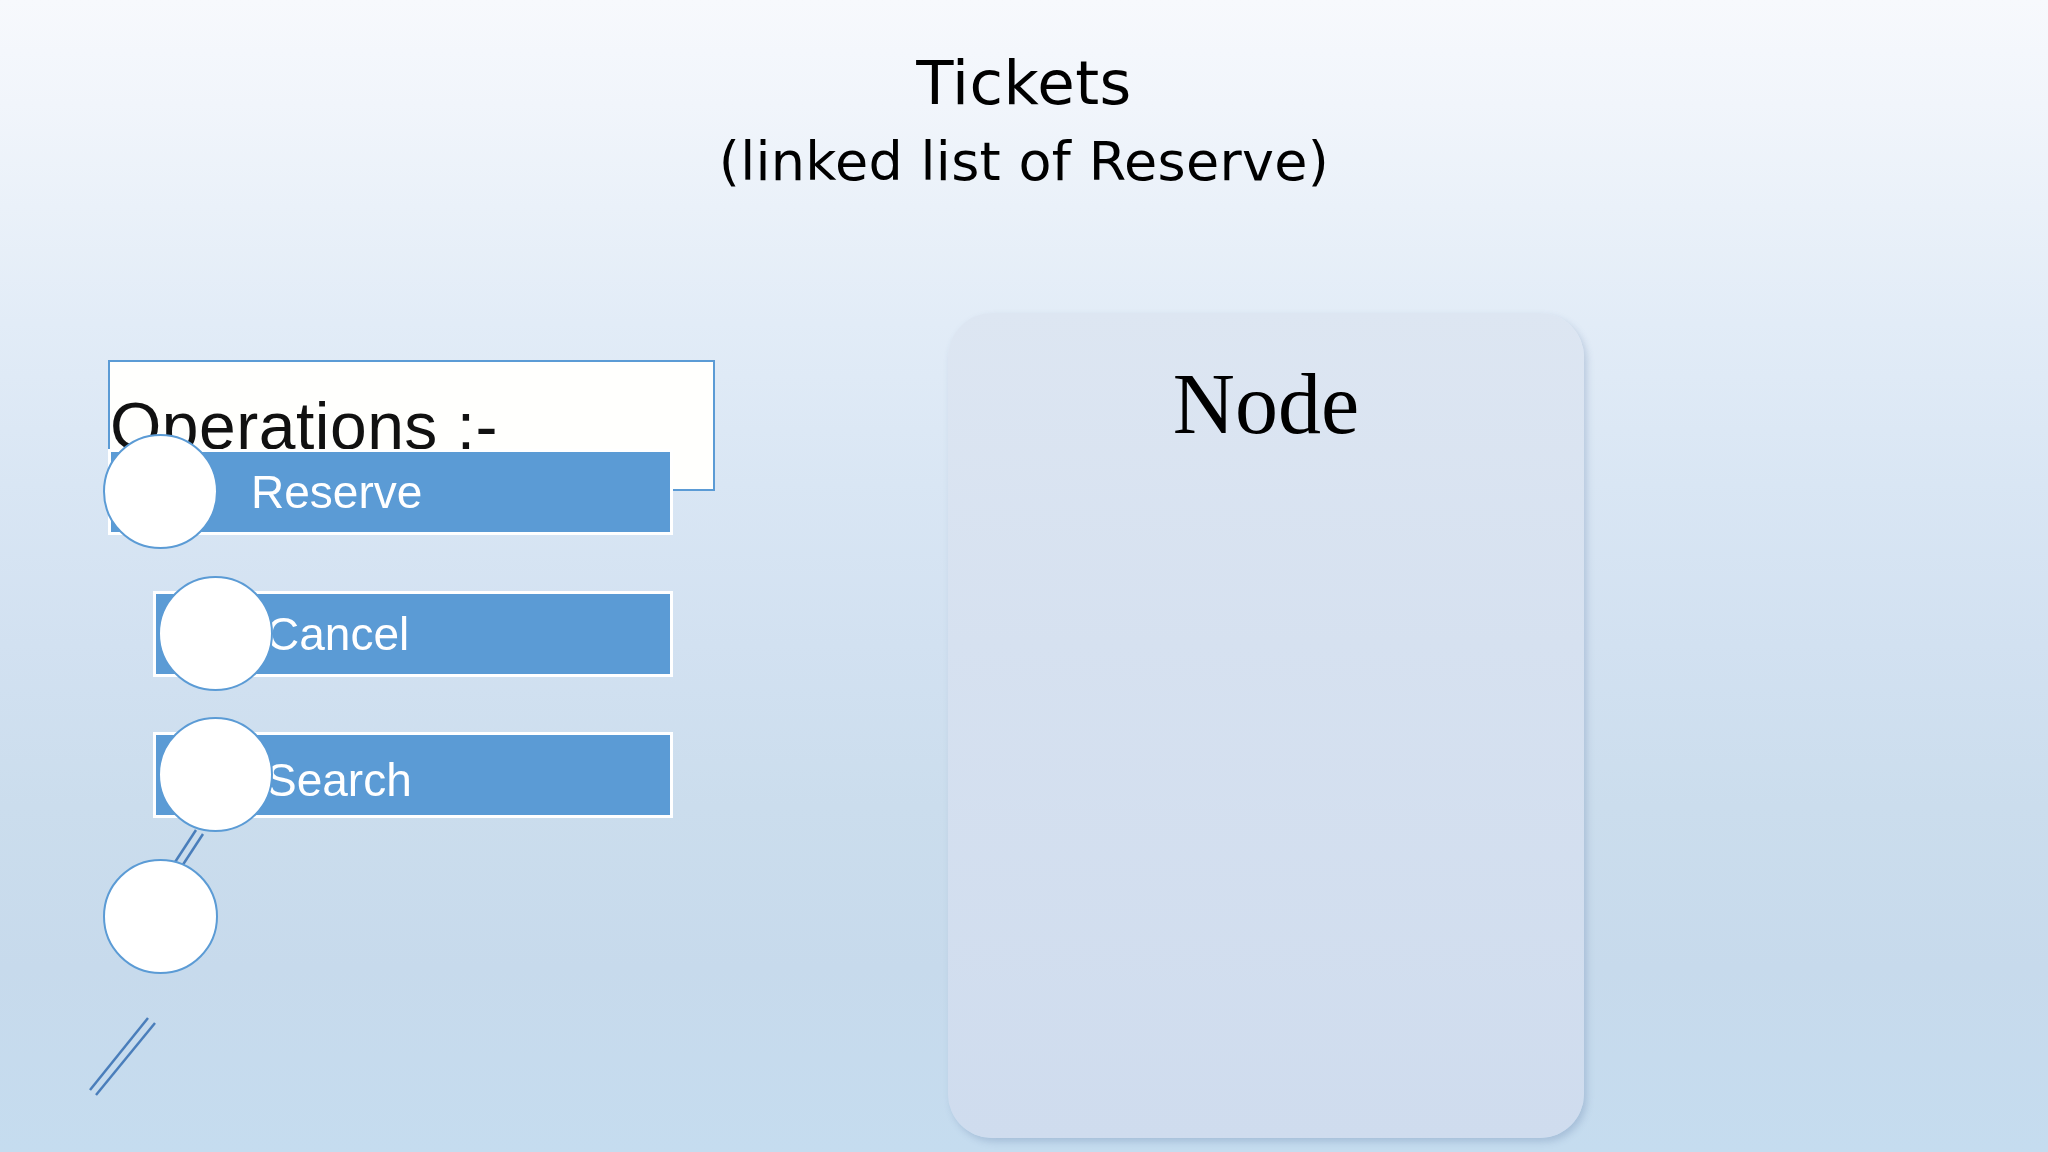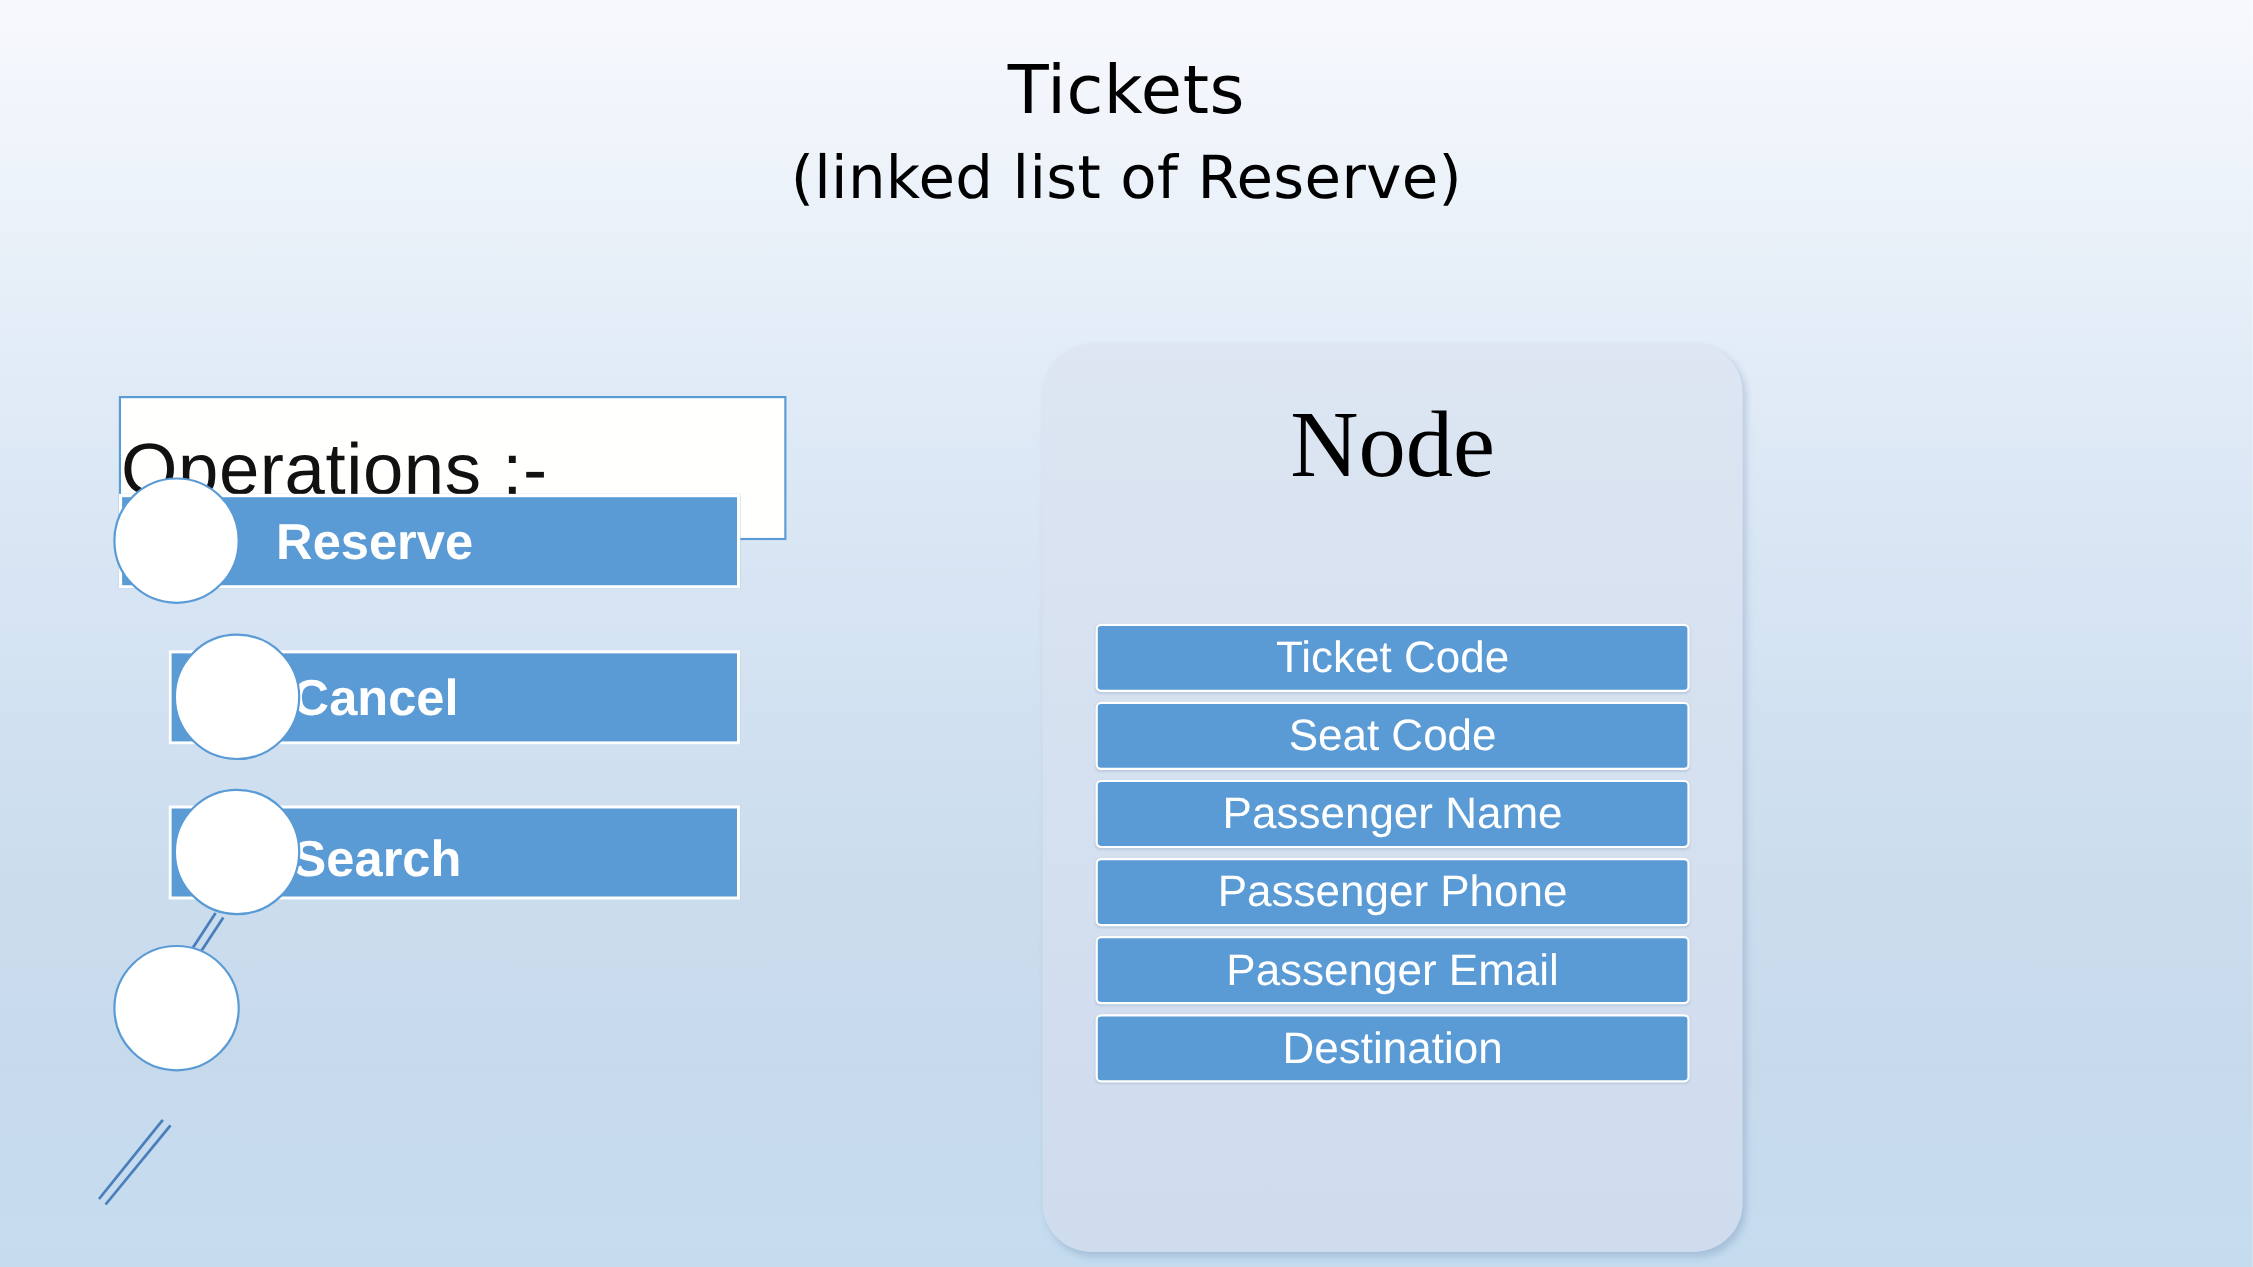--- a/index.html
+++ b/index.html
@@ -98,21 +98,21 @@
     position: absolute;
     height: 86px;
     background: #5b9bd5;
     border: 3px solid #ffffff;
     display: flex;
     align-items: center;
   }
   .op-label {
     color: #ffffff;
     font-size: 46px;
-    font-weight: 700;
+    font-weight: 400;
     white-space: nowrap;
   }
 
   
   .op-bar.b0 { left: 0px;  top: 89px;  width: 565px; }
   .op-bar.b1 { left: 45px; top: 231px; width: 520px; }
   .op-bar.b2 { left: 45px; top: 372px; width: 520px; }
   .op-bar.b3 { left: 0px;  top: 514px; width: 565px; }
 
   .op-bar.b0 .op-label { padding-left: 140px; }
@@ -234,35 +234,15 @@
 
     <div class="op-node n0"></div>
     <div class="op-node n1"></div>
     <div class="op-node n2"></div>
     <div class="op-node n3"></div>
   </div>
 
   <div class="node-panel">
     <div class="node-title">Node</div>
 
-    <div class="node-fields">
-      <div class="node-field">
-        <span class="node-field-label">Ticket Code</span>
-      </div>
-      <div class="node-field">
-        <span class="node-field-label">Seat Code</span>
-      </div>
-      <div class="node-field">
-        <span class="node-field-label">Passenger Name</span>
-      </div>
-      <div class="node-field">
-        <span class="node-field-label">Passenger Phone</span>
-      </div>
-      <div class="node-field">
-        <span class="node-field-label">Passenger Email</span>
-      </div>
-      <div class="node-field">
-        <span class="node-field-label">Destination</span>
-      </div>
-    </div>
   </div>
 
 </div>
 
 </body></html>

